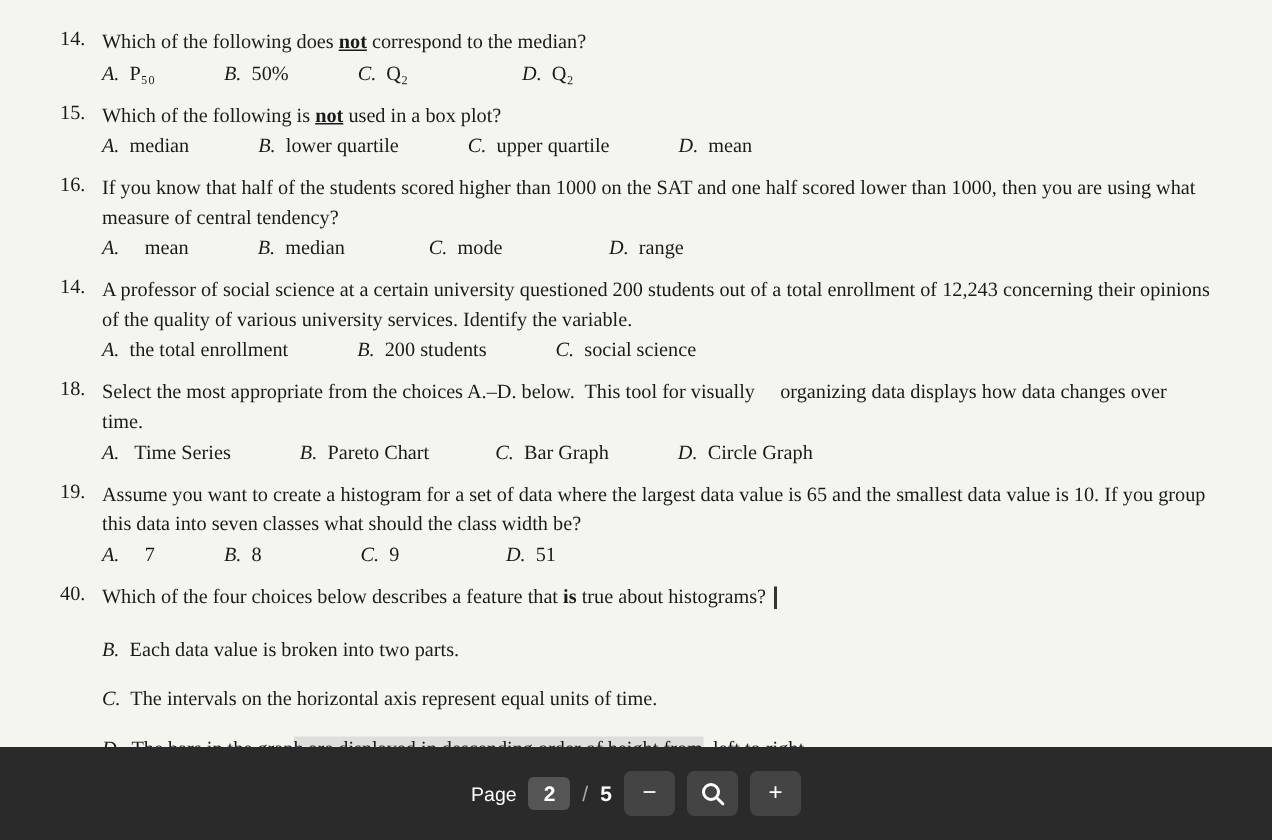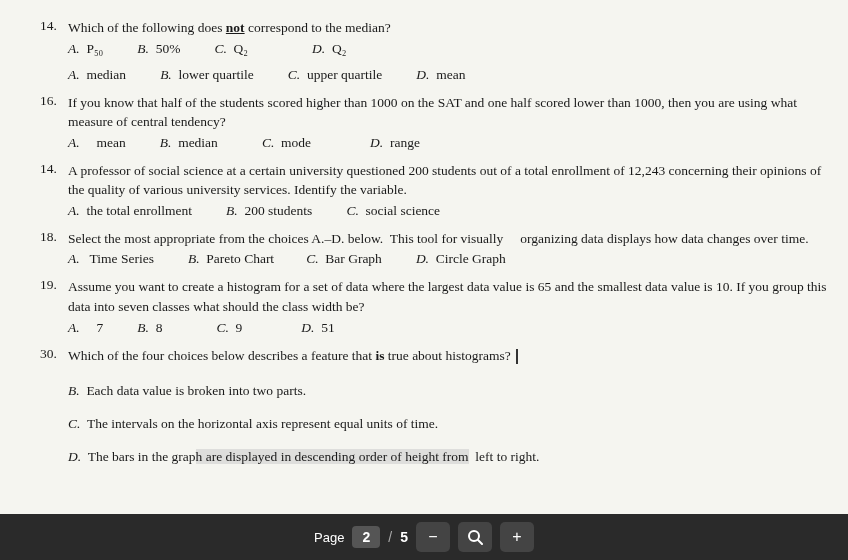--- a/index.html
+++ b/index.html
@@ -9,21 +9,21 @@
       background: #f5f5f0;
       font-family: 'Times New Roman', Times, serif;
       font-size: 13.5px;
       color: #1a1a1a;
       overflow: hidden;
       position: relative;
     }
     .page-content {
       position: absolute;
       top: 0; left: 0; right: 0; bottom: 0;
-      padding: 18px 20px 60px 40px;
+      padding: 18px 40px 60px 40px;
       overflow: hidden;
     }
     .question-block {
       margin-bottom: 10px;
     }
     .question-line {
       display: flex;
       align-items: flex-start;
       margin-bottom: 2px;
     }
@@ -38,21 +38,21 @@
     .question-text strong, .bold {
       font-weight: bold;
     }
     .underline {
       text-decoration: underline;
     }
     .choices {
       display: flex;
       margin-left: 28px;
       margin-top: 3px;
-      gap: 4px;
+      gap: 16px;
       flex-wrap: wrap;
     }
     .choice {
       margin-right: 30px;
       white-space: nowrap;
     }
     .choice-label {
       font-style: italic;
     }
     .choices-vertical {
@@ -63,21 +63,21 @@
       display: block;
       margin-right: 0;
       margin-bottom: 1px;
     }
     
     .bottom-bar {
       position: absolute;
       bottom: 0;
       left: 0;
       right: 0;
-      height: 46px;
+      height: 62px;
       background: #2a2a2a;
       display: flex;
       align-items: center;
       justify-content: center;
       gap: 8px;
       z-index: 10;
     }
     .page-label {
       color: #fff;
       font-family: Arial, sans-serif;
@@ -156,20 +156,26 @@
     </div>
     <div class="choices">
       <span class="choice"><span class="choice-label">A.</span>&nbsp; P₅₀</span>
       <span class="choice"><span class="choice-label">B.</span>&nbsp; 50%</span>
       <span class="choice" style="margin-right:60px;"><span class="choice-label">C.</span>&nbsp; Q₂</span>
       <span class="choice"><span class="choice-label">D.</span>&nbsp; Q₂</span>
     </div>
   </div>
 
   <div class="question-block">
+    <div class="question-line">
+      <span class="question-number">15.</span>
+      <span class="question-text">
+        Which of the following is <span class="underline bold">not</span> used in a box plot?
+      </span>
+    </div>
     <div class="choices">
       <span class="choice"><span class="choice-label">A.</span>&nbsp; median</span>
       <span class="choice"><span class="choice-label">B.</span>&nbsp; lower quartile</span>
       <span class="choice"><span class="choice-label">C.</span>&nbsp; upper quartile</span>
       <span class="choice"><span class="choice-label">D.</span>&nbsp; mean</span>
     </div>
   </div>
 
   <div class="question-block">
     <div class="question-line">
@@ -225,21 +231,21 @@
     <div class="choices">
       <span class="choice"><span class="choice-label">A.</span>&nbsp;&nbsp;&nbsp;&nbsp; 7</span>
       <span class="choice" style="margin-right:50px;"><span class="choice-label">B.</span>&nbsp; 8</span>
       <span class="choice" style="margin-right:55px;"><span class="choice-label">C.</span>&nbsp; 9</span>
       <span class="choice"><span class="choice-label">D.</span>&nbsp; 51</span>
     </div>
   </div>
 
   <div class="question-block">
     <div class="question-line">
-      <span class="question-number">30.</span>
+      <span class="question-number">40.</span>
       <span class="question-text">
         Which of the four choices below describes a feature that <span class="bold">is</span> true about histograms?
         <span style="display:inline-block; width:1.5px; height:15px; background:#333; vertical-align:middle; margin-left:2px;"></span>
       </span>
     </div>
     <div class="choices-vertical indent">
       <br>
       <span class="choice"><span class="choice-label">B.</span>&nbsp; Each data value is broken into two parts.</span><br>
       <span class="choice"><span class="choice-label">C.</span>&nbsp; The intervals on the horizontal axis represent equal units of time.</span><br>
       <span class="choice"><span class="choice-label">D.</span>&nbsp; The bars in the grap<span style="background: rgba(200,200,200,0.5);">h are displayed in descending order of height from</span>&nbsp; left to right.</span>

